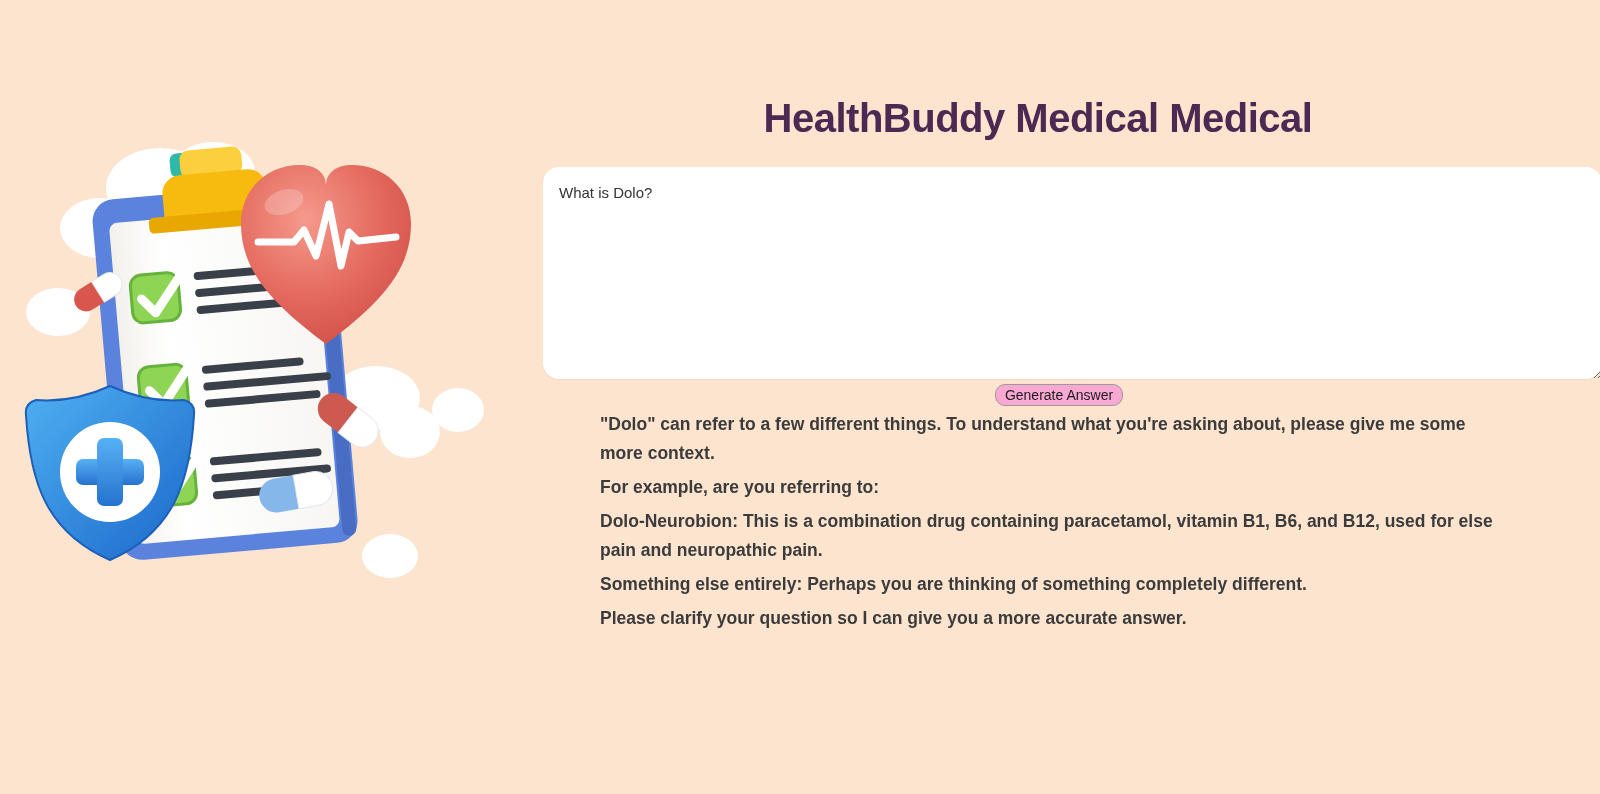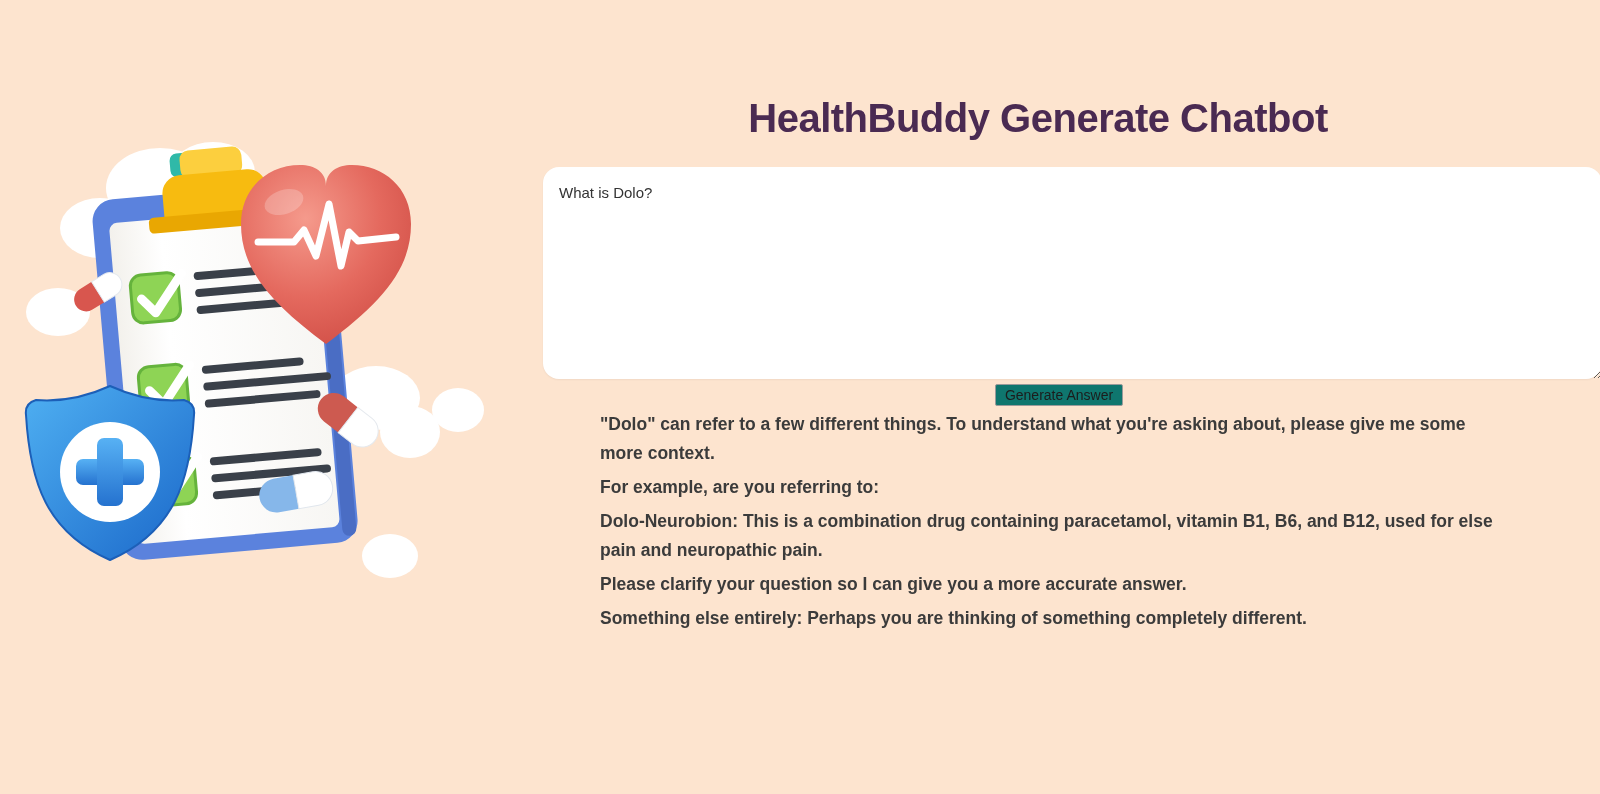--- a/index.html
+++ b/index.html
@@ -60,23 +60,23 @@
   .button-row {
     width: 1032px;
     text-align: center;
     margin-top: 5px;
     height: 24px;
   }
   .generate-btn {
     font-family: "Liberation Sans", sans-serif;
     font-size: 14px;
     color: #1c1c1c;
-    background: #0f766e;
+    background: #f9a8d4;
     border: 1px solid #9a9a9a;
-    border-radius: 2px;
+    border-radius: 10px;
     padding: 2px 9px;
     cursor: pointer;
   }
   .response {
     margin: 2px 0 0 57px;
     width: 912px;
   }
   .response p {
     margin: 0 0 5px 0;
     font-size: 17.5px;
@@ -191,30 +191,30 @@
         <circle cx="72" cy="352" r="50" fill="#ffffff"></circle>
         <g fill="url(#crossGrad)">
           <rect x="38" y="339" width="68" height="26" rx="7"></rect>
           <rect x="59" y="318" width="26" height="68" rx="7"></rect>
         </g>
       </g>
     </svg>
   </div>
 
   <div class="main">
-    <h1 class="page-title">HealthBuddy Generate Chatbot</h1>
+    <h1 class="page-title">HealthBuddy Medical Medical</h1>
 
     <textarea class="question-input" spellcheck="false" placeholder="" style="">What is Dolo?</textarea>
 
     <div class="button-row">
       <button class="generate-btn">Generate Answer</button>
     </div>
 
     <div class="response">
       <p>"Dolo" can refer to a few different things. To understand what you're asking about, please give me some more context.</p>
       <p>For example, are you referring to:</p>
       <p>Dolo-Neurobion: This is a combination drug containing paracetamol, vitamin B1, B6, and B12, used for else pain and neuropathic pain.</p>
+      <p>Something else entirely: Perhaps you are thinking of something completely different.</p>
       <p>Please clarify your question so I can give you a more accurate answer.</p>
-      <p>Something else entirely: Perhaps you are thinking of something completely different.</p>
     </div>
   </div>
 
 </div>
 
 </body></html>

